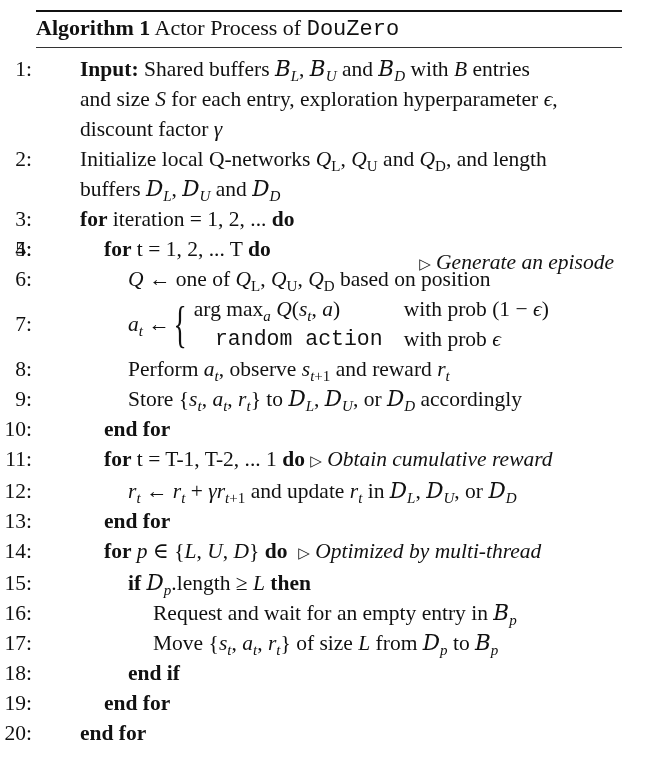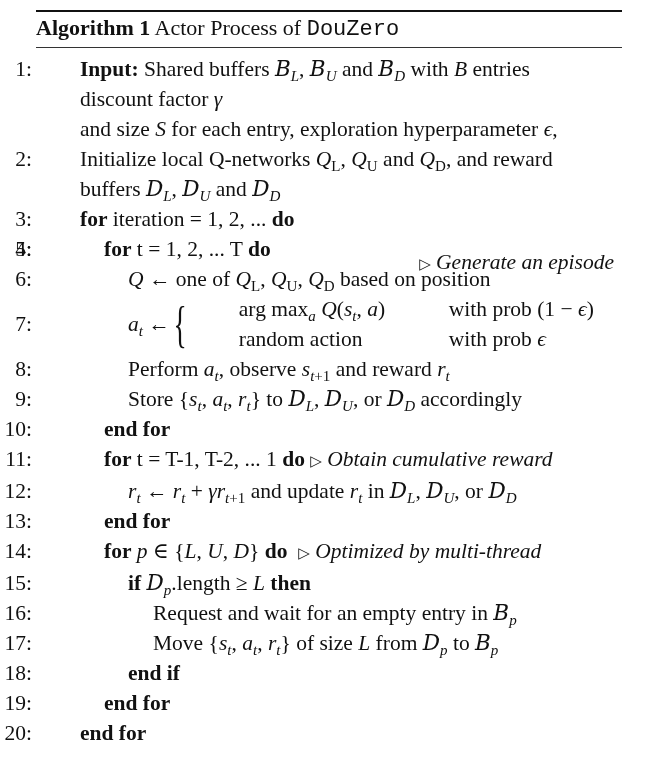--- a/index.html
+++ b/index.html
@@ -22,51 +22,51 @@
   .m { font-style:italic; }
   .cal { font-family:"DejaVu Serif", serif; font-style:italic; }
   sub { font-size:0.7em; line-height:0; }
   .cmt { font-style:italic;margin-top:13px; }
   .tri { font-style:normal; font-size:0.7em; }
   .right { position:absolute; right:8px; top:0; }
   .cases { display:flex; align-items:center; height:60px; }
   .brace { font-size:50px; line-height:50px; transform:scaleX(0.55); margin:0 2px 0 -2px; font-weight:200; }
   .case-rows { display:flex; flex-direction:column; line-height:30px; }
   .case-row { display:flex; }
-  .case-expr { width:210px;margin-left:45px; }
-  .case-expr.c2 { text-align:left; }
+  .case-expr { width:210px; }
+  .case-expr.c2 { text-align:center;font-family:Liberation Mono, monospace; }
 </style>
 </head>
 <body>
 
 <div class="algo">
   <div class="rule-top"></div>
   <div class="caption">
     <b>Algorithm 1</b>
     <span>Actor Process of</span>
     <span class="mono">DouZero</span>
   </div>
   <div class="rule-mid"></div>
 
   <div class="lines">
 
     <div class="ln i0">
       <span class="num">1:</span>
       <span class="body"><b>Input:</b> <span>Shared buffers</span> <span class="cal">B</span><sub class="m">L</sub>, <span class="cal">B</span><sub class="m">U</sub> <span>and</span> <span class="cal">B</span><sub class="m">D</sub> <span>with</span> <span class="m">B</span> <span>entries</span></span>
     </div>
     <div class="ln i0">
-      <span class="body"><span>discount factor</span> <span class="m">γ</span></span>
+      <span class="body"><span>and size</span> <span class="m">S</span> <span>for each entry, exploration hyperparameter</span> <span class="m">ϵ</span>,</span>
     </div>
     <div class="ln i0">
-      <span class="body"><span>and size</span> <span class="m">S</span> <span>for each entry, exploration hyperparameter</span> <span class="m">ϵ</span>,</span>
+      <span class="body"><span>discount factor</span> <span class="m">γ</span></span>
     </div>
 
     <div class="ln i0">
       <span class="num">2:</span>
-      <span class="body"><span>Initialize local Q-networks</span> <span class="m">Q</span><sub>L</sub>, <span class="m">Q</span><sub>U</sub> <span>and</span> <span class="m">Q</span><sub>D</sub><span>, and reward</span></span>
+      <span class="body"><span>Initialize local Q-networks</span> <span class="m">Q</span><sub>L</sub>, <span class="m">Q</span><sub>U</sub> <span>and</span> <span class="m">Q</span><sub>D</sub><span>, and length</span></span>
     </div>
     <div class="ln i0">
       <span class="body"><span>buffers</span> <span class="cal">D</span><sub class="m">L</sub>, <span class="cal">D</span><sub class="m">U</sub> <span>and</span> <span class="cal">D</span><sub class="m">D</sub></span>
     </div>
 
     <div class="ln i0">
       <span class="num">3:</span>
       <span class="body"><b>for</b> <span>iteration = 1, 2, ...</span> <b>do</b></span>
     </div>
 

